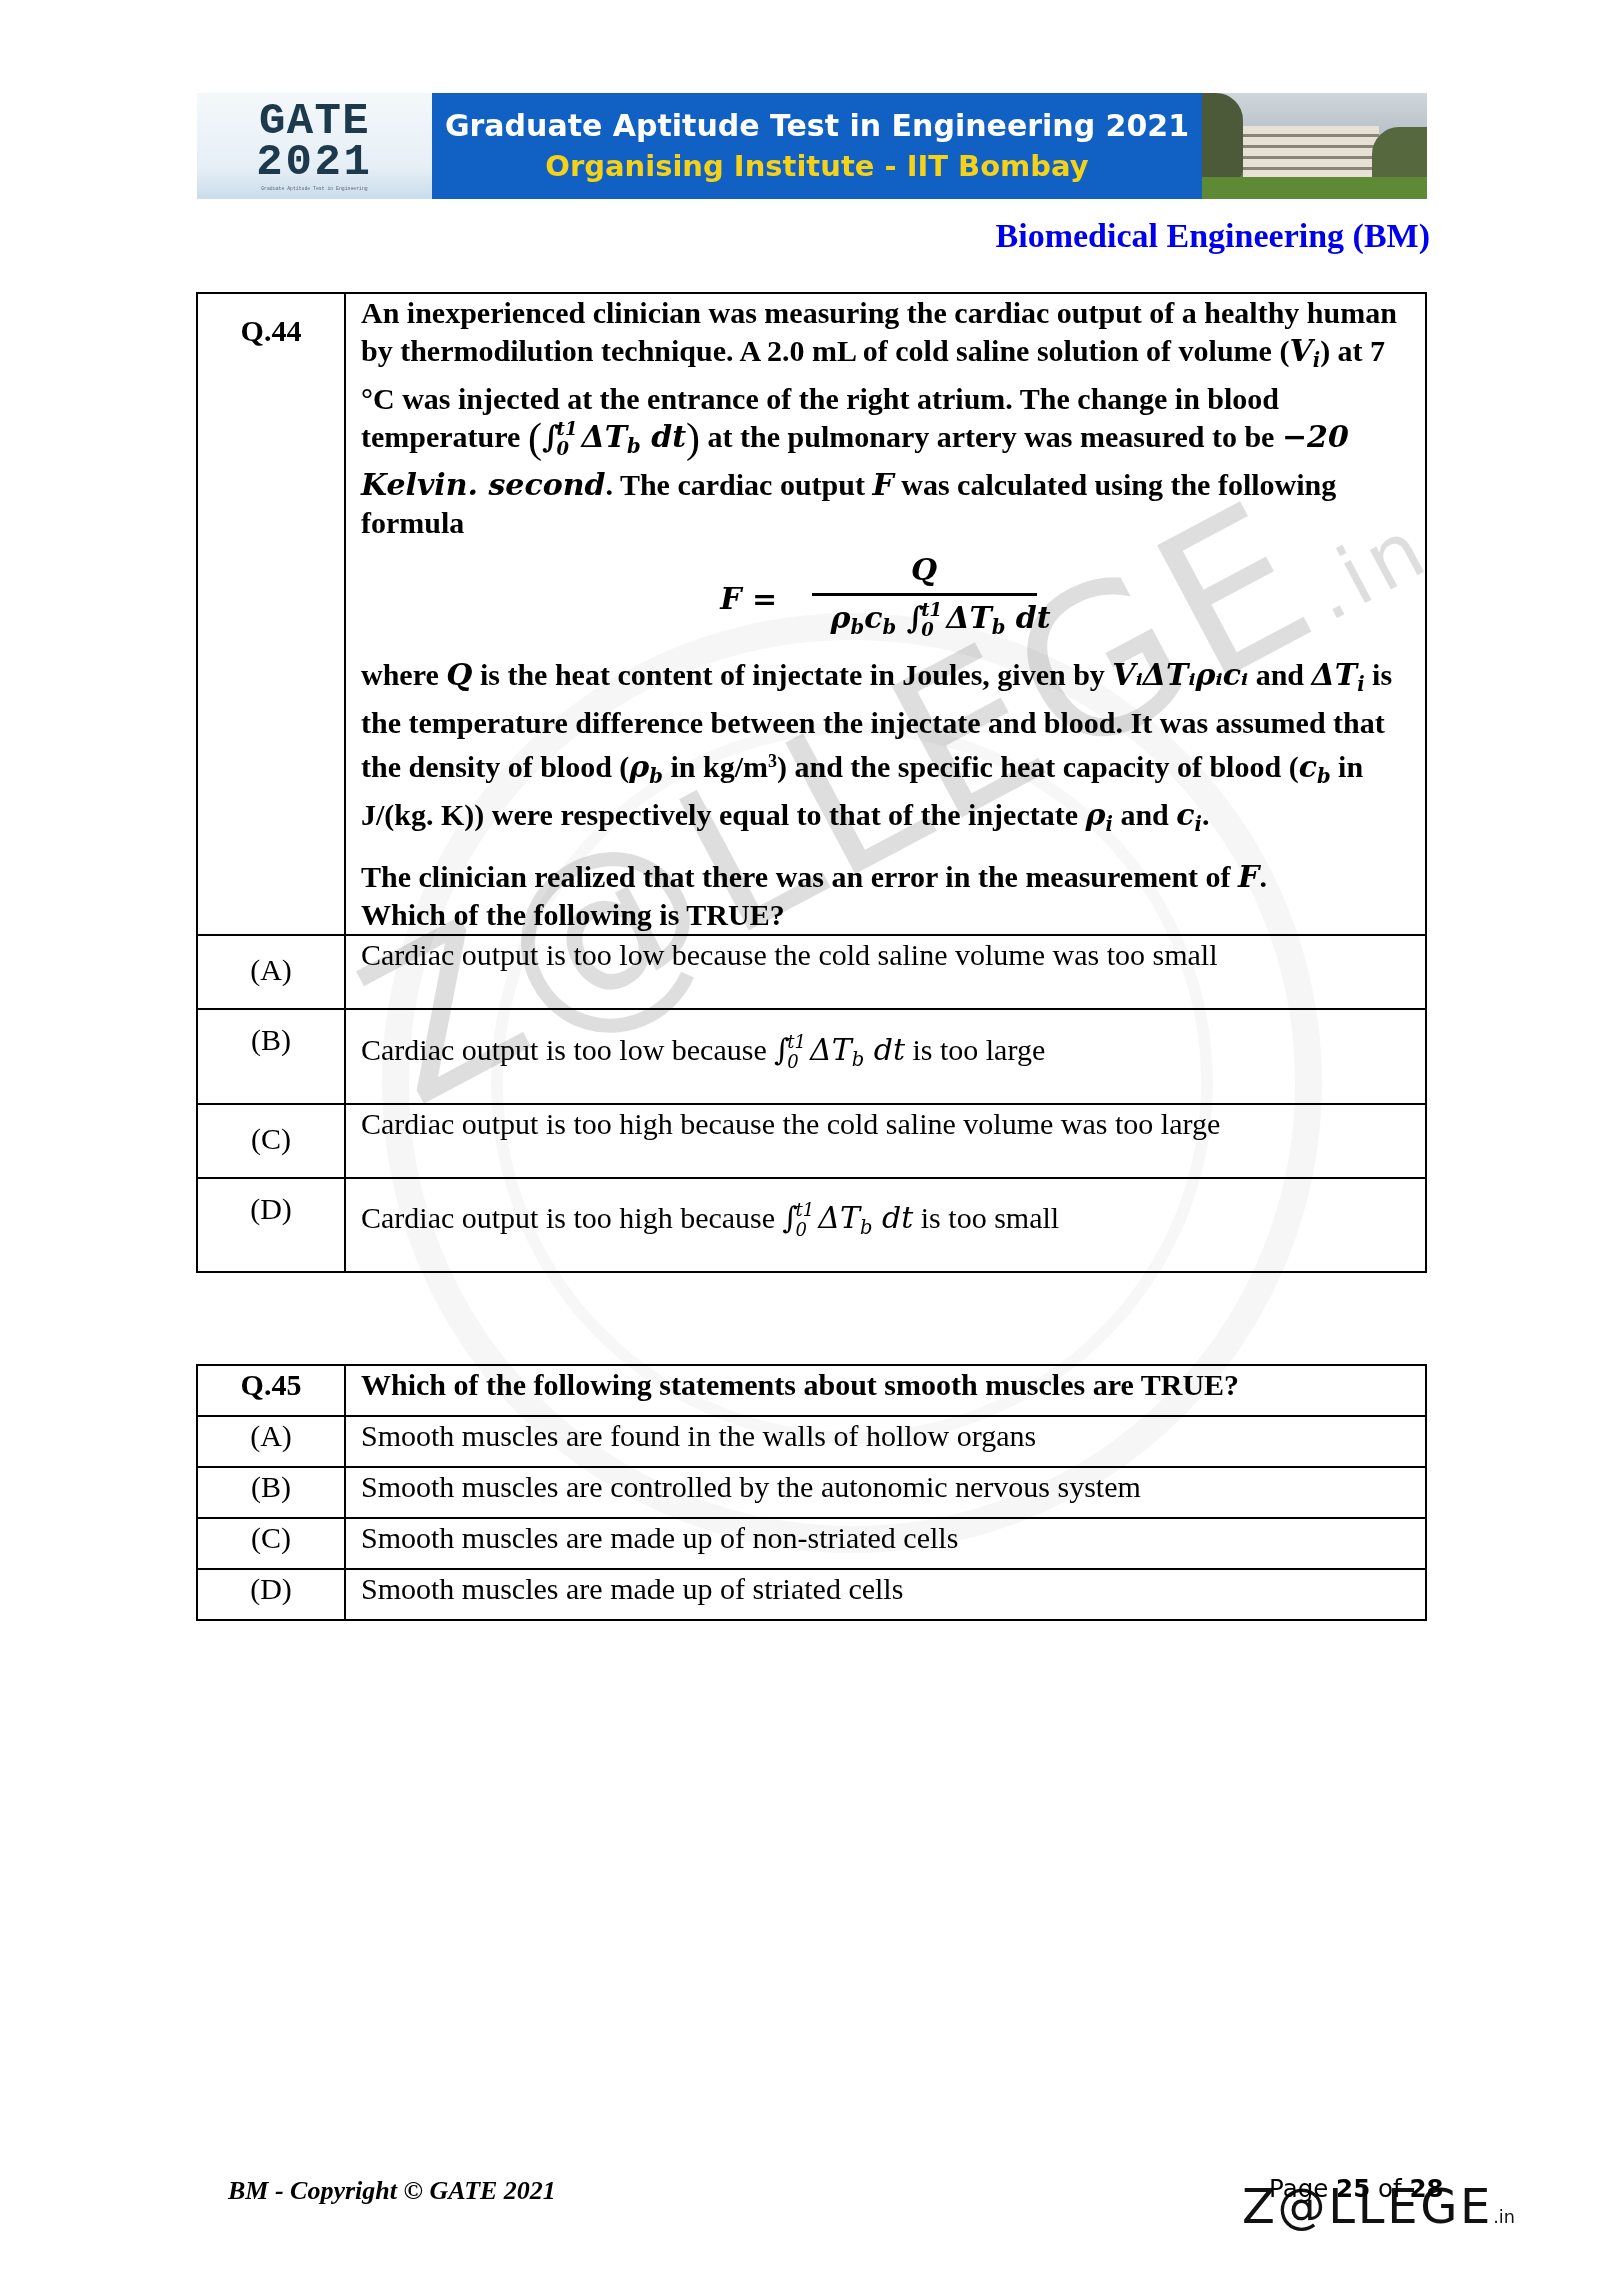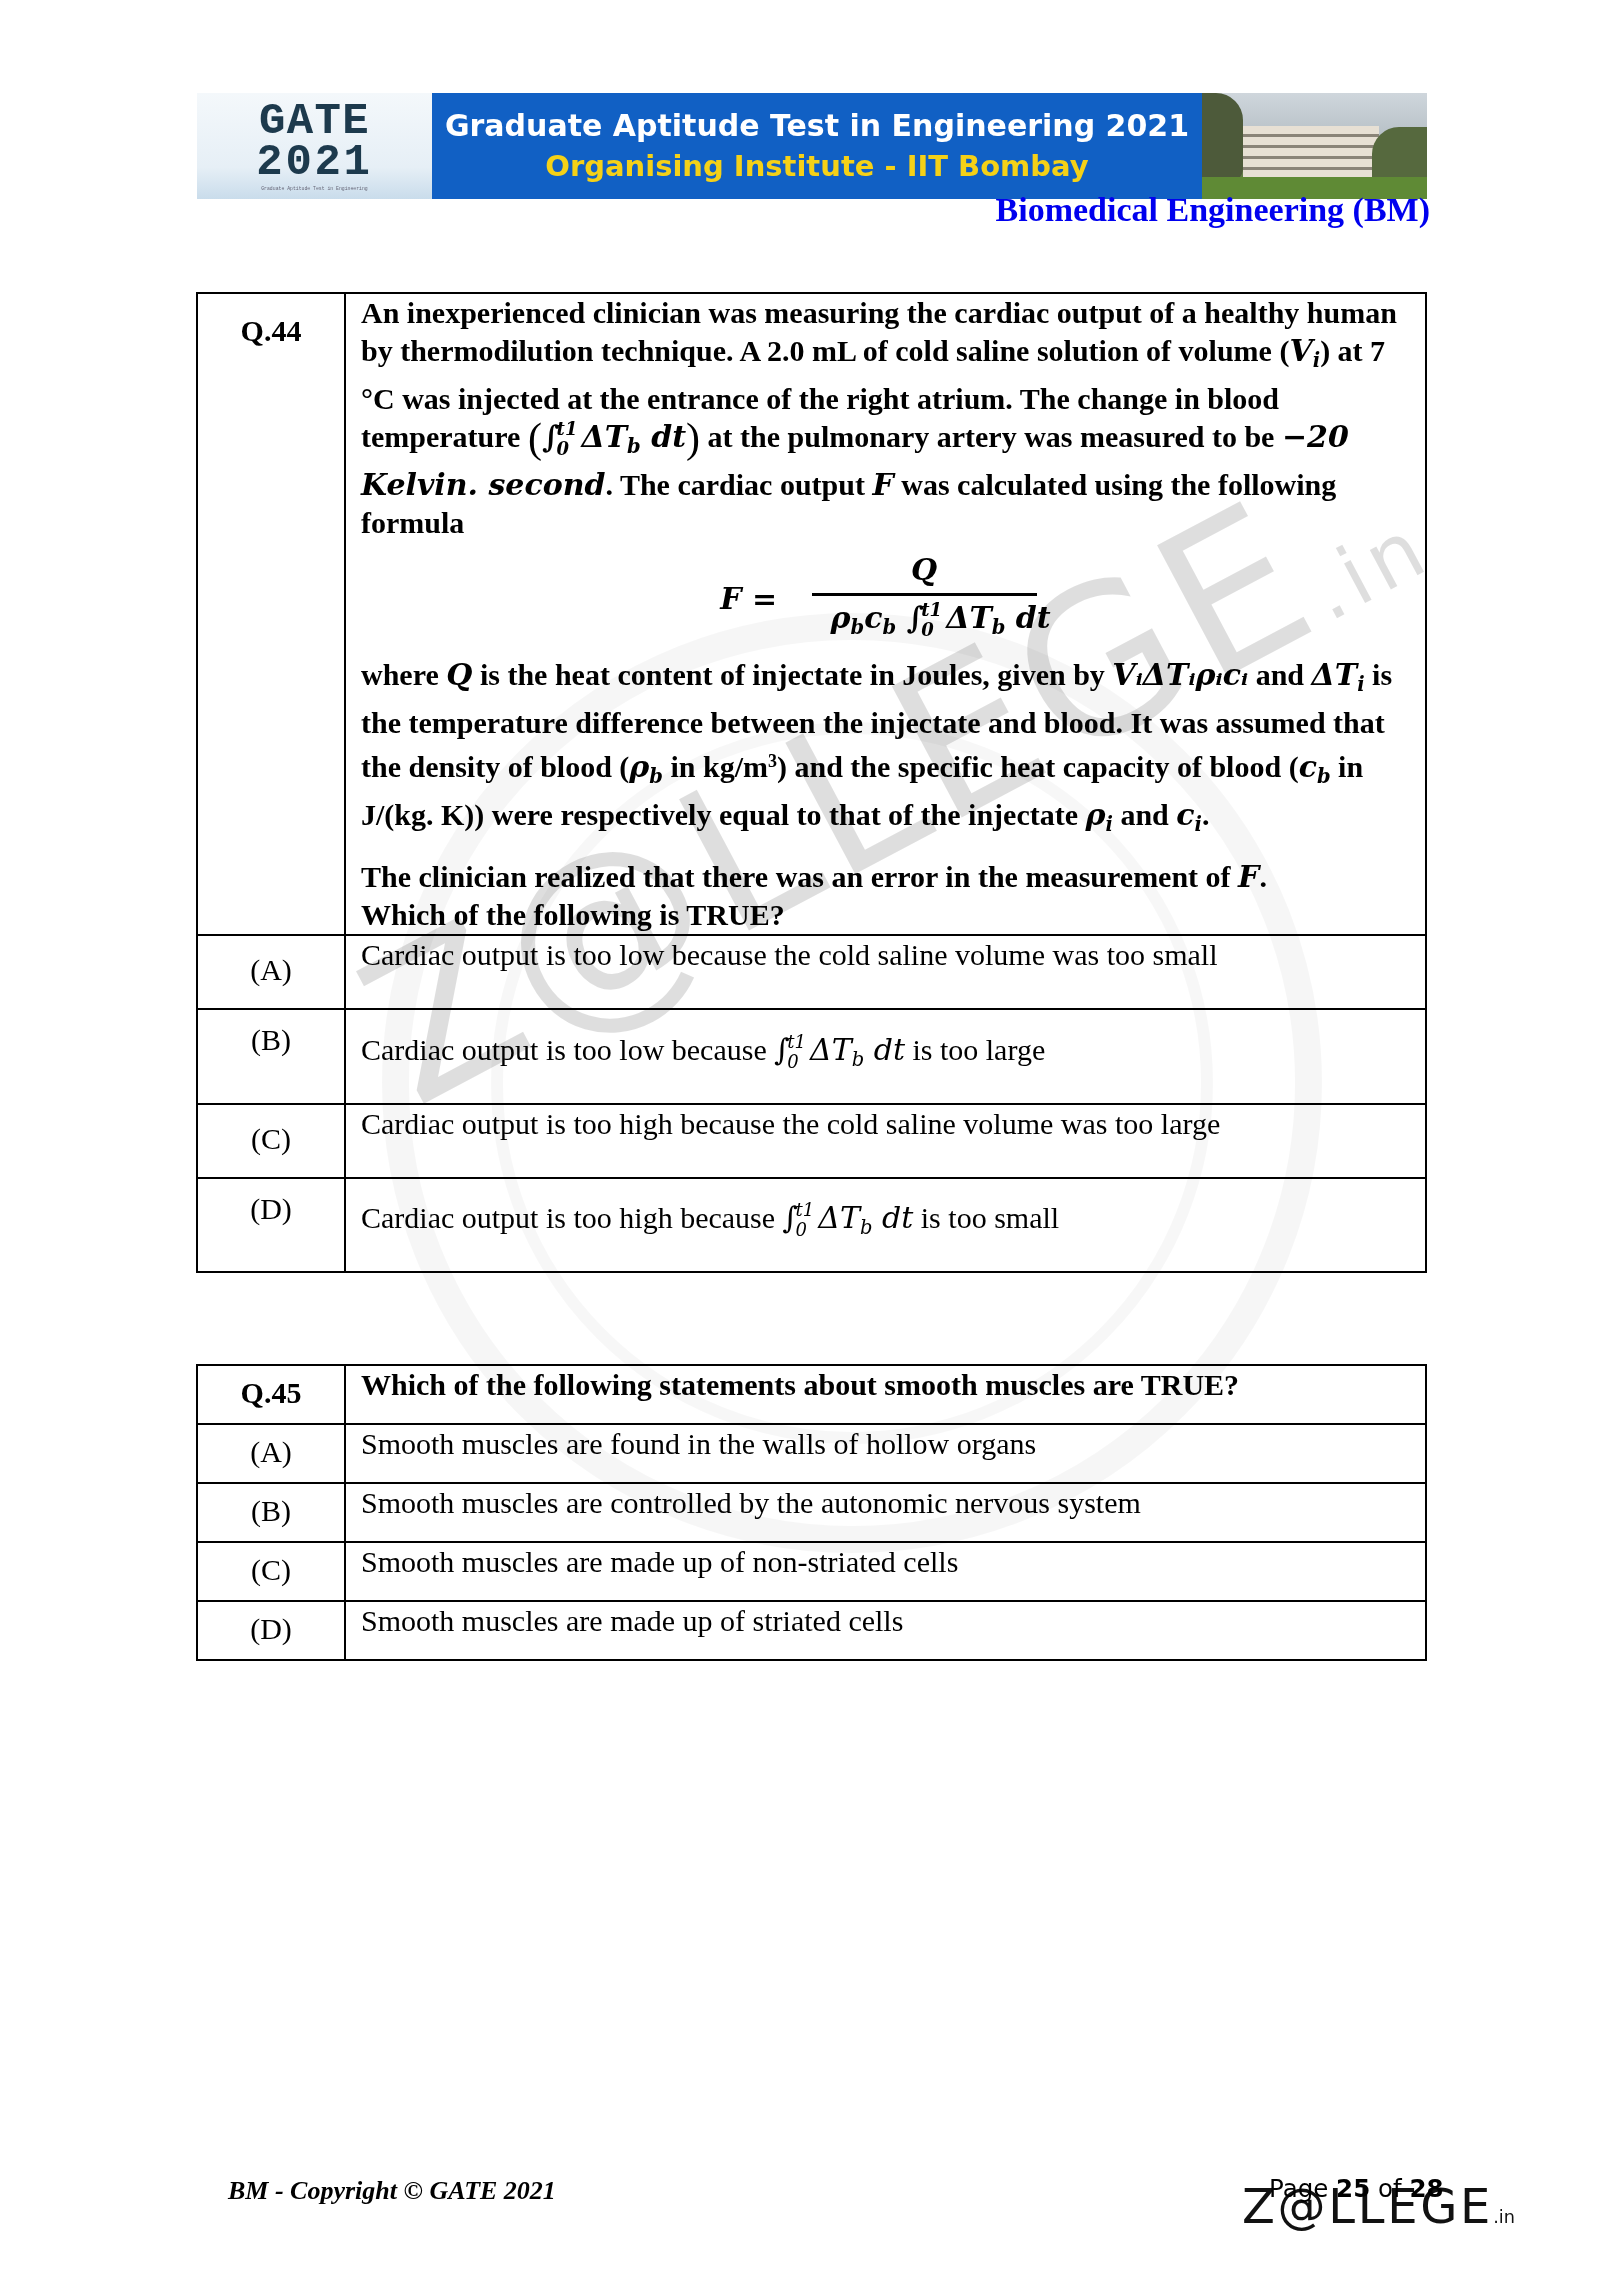--- a/index.html
+++ b/index.html
@@ -31,21 +31,21 @@
   .banner-title { color: #ffffff; font-size: 30px; line-height: 41px; }
   .banner-subtitle { color: #f5d117; font-size: 29px; line-height: 41px; }
   .banner-photo { width: 225px; height: 106px; position: relative; overflow: hidden;
                   background: linear-gradient(180deg, #cfd6dc 0%, #b9c2c8 38%, #8f9a86 55%, #5d7a3e 80%, #4f7a2c 100%); }
   .photo-building { position: absolute; left: 41px; top: 33px; width: 136px; height: 53px;
                     background: repeating-linear-gradient(180deg, #e7e0d4 0 8.2px, #8a8478 8.2px 11px); }
   .photo-tree-l { position: absolute; left: 0; top: 0; width: 41px; height: 89px; background: #4d5a3a; border-radius: 0 27px 13.6px 0; }
   .photo-tree-r { position: absolute; right: 0; top: 34px; width: 55px; height: 61px; background: #56693e; border-radius: 27px 0 0 6.8px; }
   .photo-lawn { position: absolute; left: 0; bottom: 0; width: 100%; height: 22px; background: #5f8a35; }
 
-  .subject { position: absolute; right: 193px; top: 189px; color: #0000ee; font-weight: bold; font-size: 34px;
+  .subject { position: absolute; right: 193px; top: 215px; color: #0000ee; font-weight: bold; font-size: 34px;
              line-height: 42px; z-index: 1; }
 
   
   .qtable { position: absolute; left: 196px; width: 1231px; border-collapse: collapse; z-index: 1; }
   .qtable td { border: 2px solid #000; vertical-align: top; font-size: 30px; line-height: 38px; }
   .qtable td.qnum { width: 144px; text-align: center; }
   .qtable td.qbody { padding: 0 15px 0 15px; }
   .q44 { top: 292px; }
   .q45 { top: 1364px; }
 
@@ -67,21 +67,21 @@
   .frac-num { font-family: "DejaVu Serif", serif; font-style: italic; font-weight: bold; padding: 0 13.6px 4.1px 13.6px; }
   .frac-line { width: 225px; height: 2.7px; background: #000; }
   .frac-den { font-family: "DejaVu Serif", serif; font-style: italic; font-weight: bold; padding-top: 2.7px; margin-left: 33px; }
 
   .para { margin: 0; }
   .para-gap { margin-top: 15px; }
   .row44-head td { padding-top: 17.7px; padding-bottom: 12.3px; }
   .opt-row td { padding-top: 15px; height: 56px; }
   .opt-row-tall td { padding-top: 11px; height: 72px; }
   .opt-row-tall td.qbody { padding-top: 20.4px; }
-  .q45 td { height: 48px; padding-top: 8px; }
+  .q45 td { height: 48px; padding-top: 0; }
 
   
   .footer-left { position: absolute; left: 200px; top: 2176px; font-size: 26px; font-style: italic; font-weight: bold; z-index: 1; margin-left: 28px; }
   .footer-page { position: absolute; left: 1269px; top: 2174px; font-family: "DejaVu Sans", sans-serif; font-size: 24.5px; z-index: 2; }
   .footer-page b { font-weight: bold; }
   .footer-brand { position: absolute; left: 1242px; top: 2178px; font-family: "DejaVu Sans", sans-serif; font-size: 48px;
                   letter-spacing: 2.7px; color: #111; z-index: 1; }
   .footer-brand-sfx { font-size: 17.7px; letter-spacing: 0; }
 </style>
 </head>

